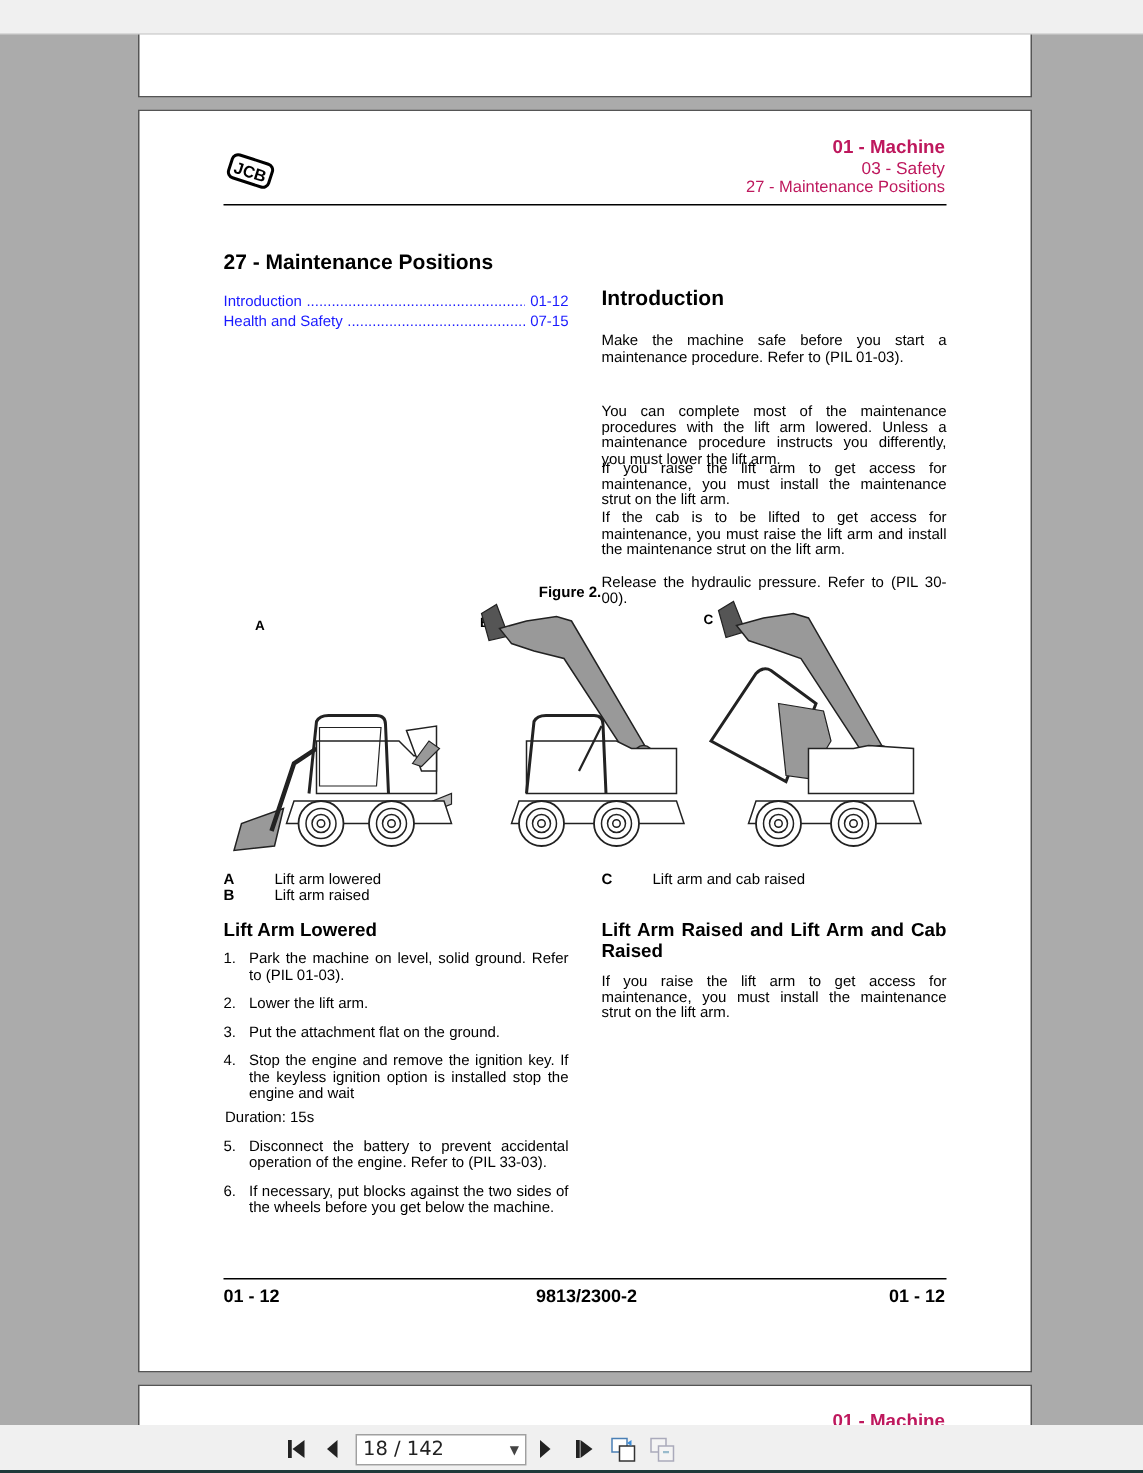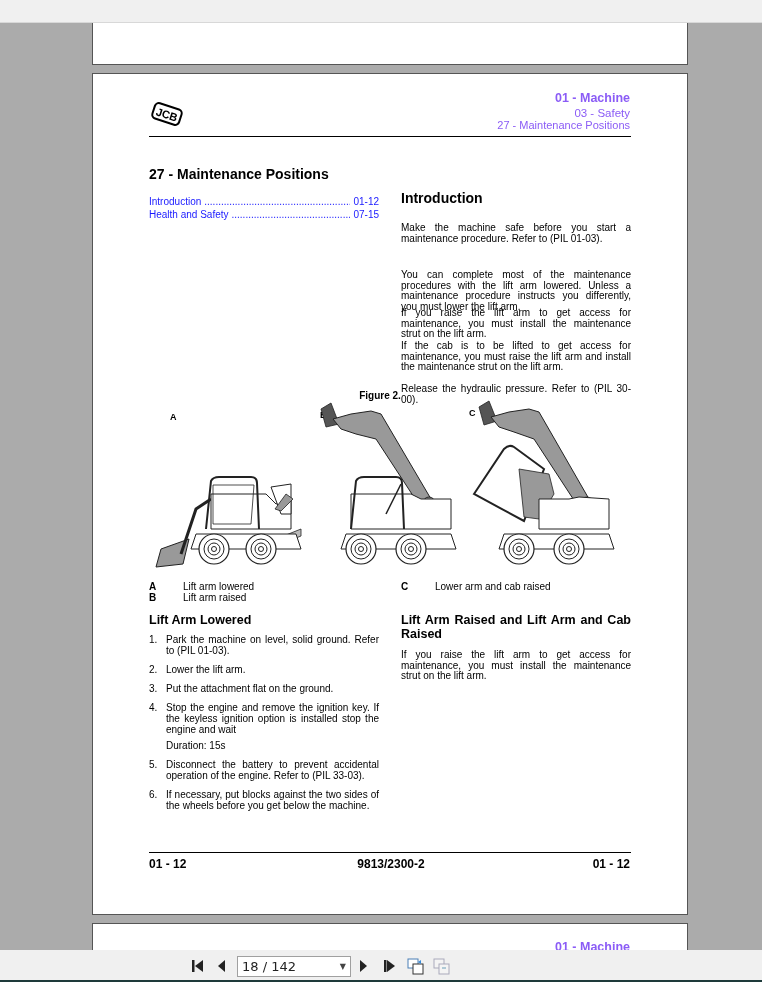--- a/index.html
+++ b/index.html
@@ -4,21 +4,21 @@
 <style>
   * { margin:0; padding:0; box-sizing:border-box; }
   html, body { width:762px; height:982px; overflow:hidden; background:#ababab; font-family:"Liberation Sans", sans-serif; }
   .topbar { position:absolute; left:0; top:0; width:762px; height:23px; background:#f0f0f0; border-bottom:1px solid #d8d8d8; }
   .viewport { position:absolute; left:0; top:23px; width:762px; height:927px; background:#ababab; overflow:hidden; }
   .page { position:absolute; background:#fff; border:1px solid #555; }
   .page-prev { left:92px; top:-2px; width:596px; height:44px; }
   .page-cur { left:92px; top:50px; width:596px; height:842px; }
   .page-next { left:92px; top:900px; width:596px; height:60px; }
   .abs { position:absolute; }
-  .hdr-right { right:57px; text-align:right; color:#8b5cf6; }
+  .hdr-right { right:57px; text-align:right; color:#be185d; }
   .hdr-title { top:17px; font-size:12.5px; font-weight:bold; }
   .hdr-sub1 { top:33px; font-size:11.5px;text-align:right; }
   .hdr-sub2 { top:45px; font-size:11px; }
   .hdr-rule { left:56px; right:56px; top:62px; height:1px; background:#000; }
   .logo { left:57px; top:27px; width:34px; height:26px; }
   .sec-title { left:56px; top:92px; font-size:14px; font-weight:bold; }
   .toc { left:56px; width:230px; font-size:10px; color:#1a1aff; display:flex; }
   .toc .lbl { white-space:nowrap; }
   .toc .dots { flex:1; overflow:hidden; white-space:nowrap; margin:0 3px; }
   .toc .dots::after { content:"......................................................................................................................"; }
@@ -29,21 +29,21 @@
   .p { font-size:10px; line-height:10.7px; text-align:justify; color:#000; }
   .fig-title { left:0; width:596px; text-align:center; top:316px; font-size:10px; font-weight:bold; padding-left:0; }
   .fig-title span { position:relative; left:-11px; }
   .figlbl { font-size:9px; font-weight:bold; }
   .legend { font-size:10px; display:flex; }
   .legend .k { width:34px; font-weight:bold; }
   .ol { left:56px; width:230px; }
   .li { display:flex; font-size:10px; line-height:10.7px; margin-bottom:8.5px; }
   .li .n { width:17px; flex-shrink:0; }
   .li .t { text-align:justify; flex:1; }
-  .dur { font-size:10px; margin-left:17px; margin-top:-4px; margin-bottom:9px; }
+  .dur { font-size:10px; margin-left:1px; margin-top:-4px; margin-bottom:9px; }
   .ftr-rule { left:56px; right:56px; top:778px; height:1px; background:#000; }
   .ftr { top:783px; font-size:12px; font-weight:bold; }
   .toolbar { position:absolute; left:0; top:950px; width:762px; height:32px; background:#f0f0f0; }
   .tb-btn { position:absolute; top:8px; height:16px; display:flex; align-items:center; justify-content:center; cursor:pointer; }
   .pagebox { position:absolute; left:237px; top:956px; width:114px; height:21px; border:1px solid #a0a0a0; background:#fff; font-size:13px; font-family:"DejaVu Sans", sans-serif; padding-left:4px; line-height:19px; color:#222; }
   .pagebox .dd { position:absolute; right:4px; top:0; font-size:8px; color:#444; }
   .taskline { position:absolute; left:0; top:980px; width:762px; height:2px; background:#1e3a3a; }
 </style>
 </head>
 <body>
@@ -147,21 +147,21 @@
     <div class="abs legend" style="left:56px; top:507px;">
       <span class="k">A</span>
         <span>Lift arm lowered</span>
     </div>
     <div class="abs legend" style="left:56px; top:518px;">
       <span class="k">B</span>
         <span>Lift arm raised</span>
     </div>
     <div class="abs legend" style="left:308px; top:507px;">
       <span class="k">C</span>
-        <span>Lower arm and cab raised</span>
+        <span>Lift arm and cab raised</span>
     </div>
 
     <div class="abs h3" style="left:56px; top:539px;">Lift Arm Lowered</div>
     <div class="abs ol" style="top:561px;">
       <div class="li">
           <span class="n">1.</span>
           <span class="t">Park the machine on level, solid ground. Refer to (PIL 01-03).</span>
         </div>
       <div class="li">
           <span class="n">2.</span>

